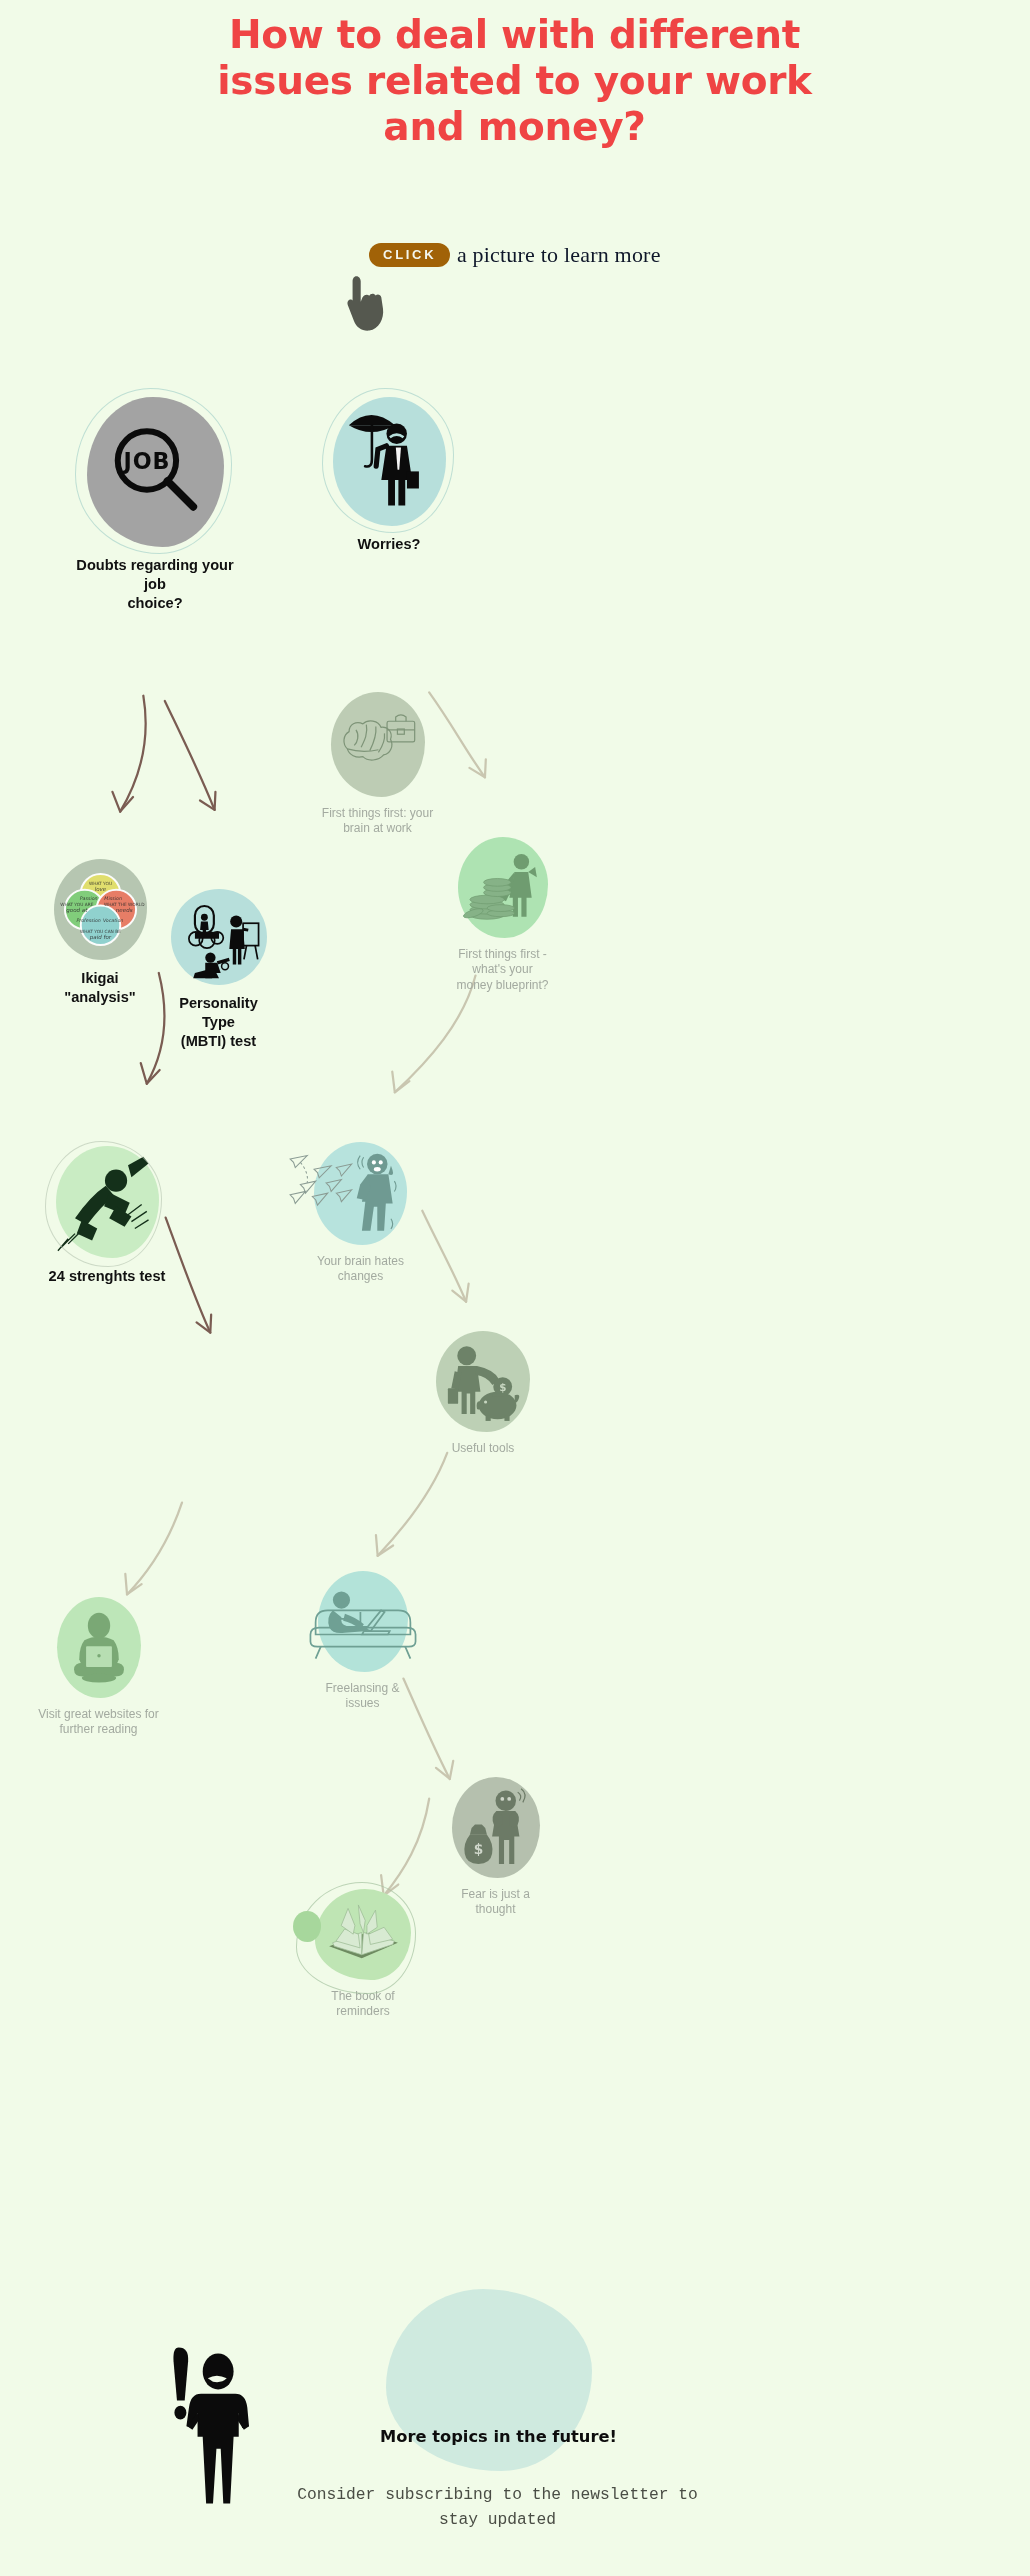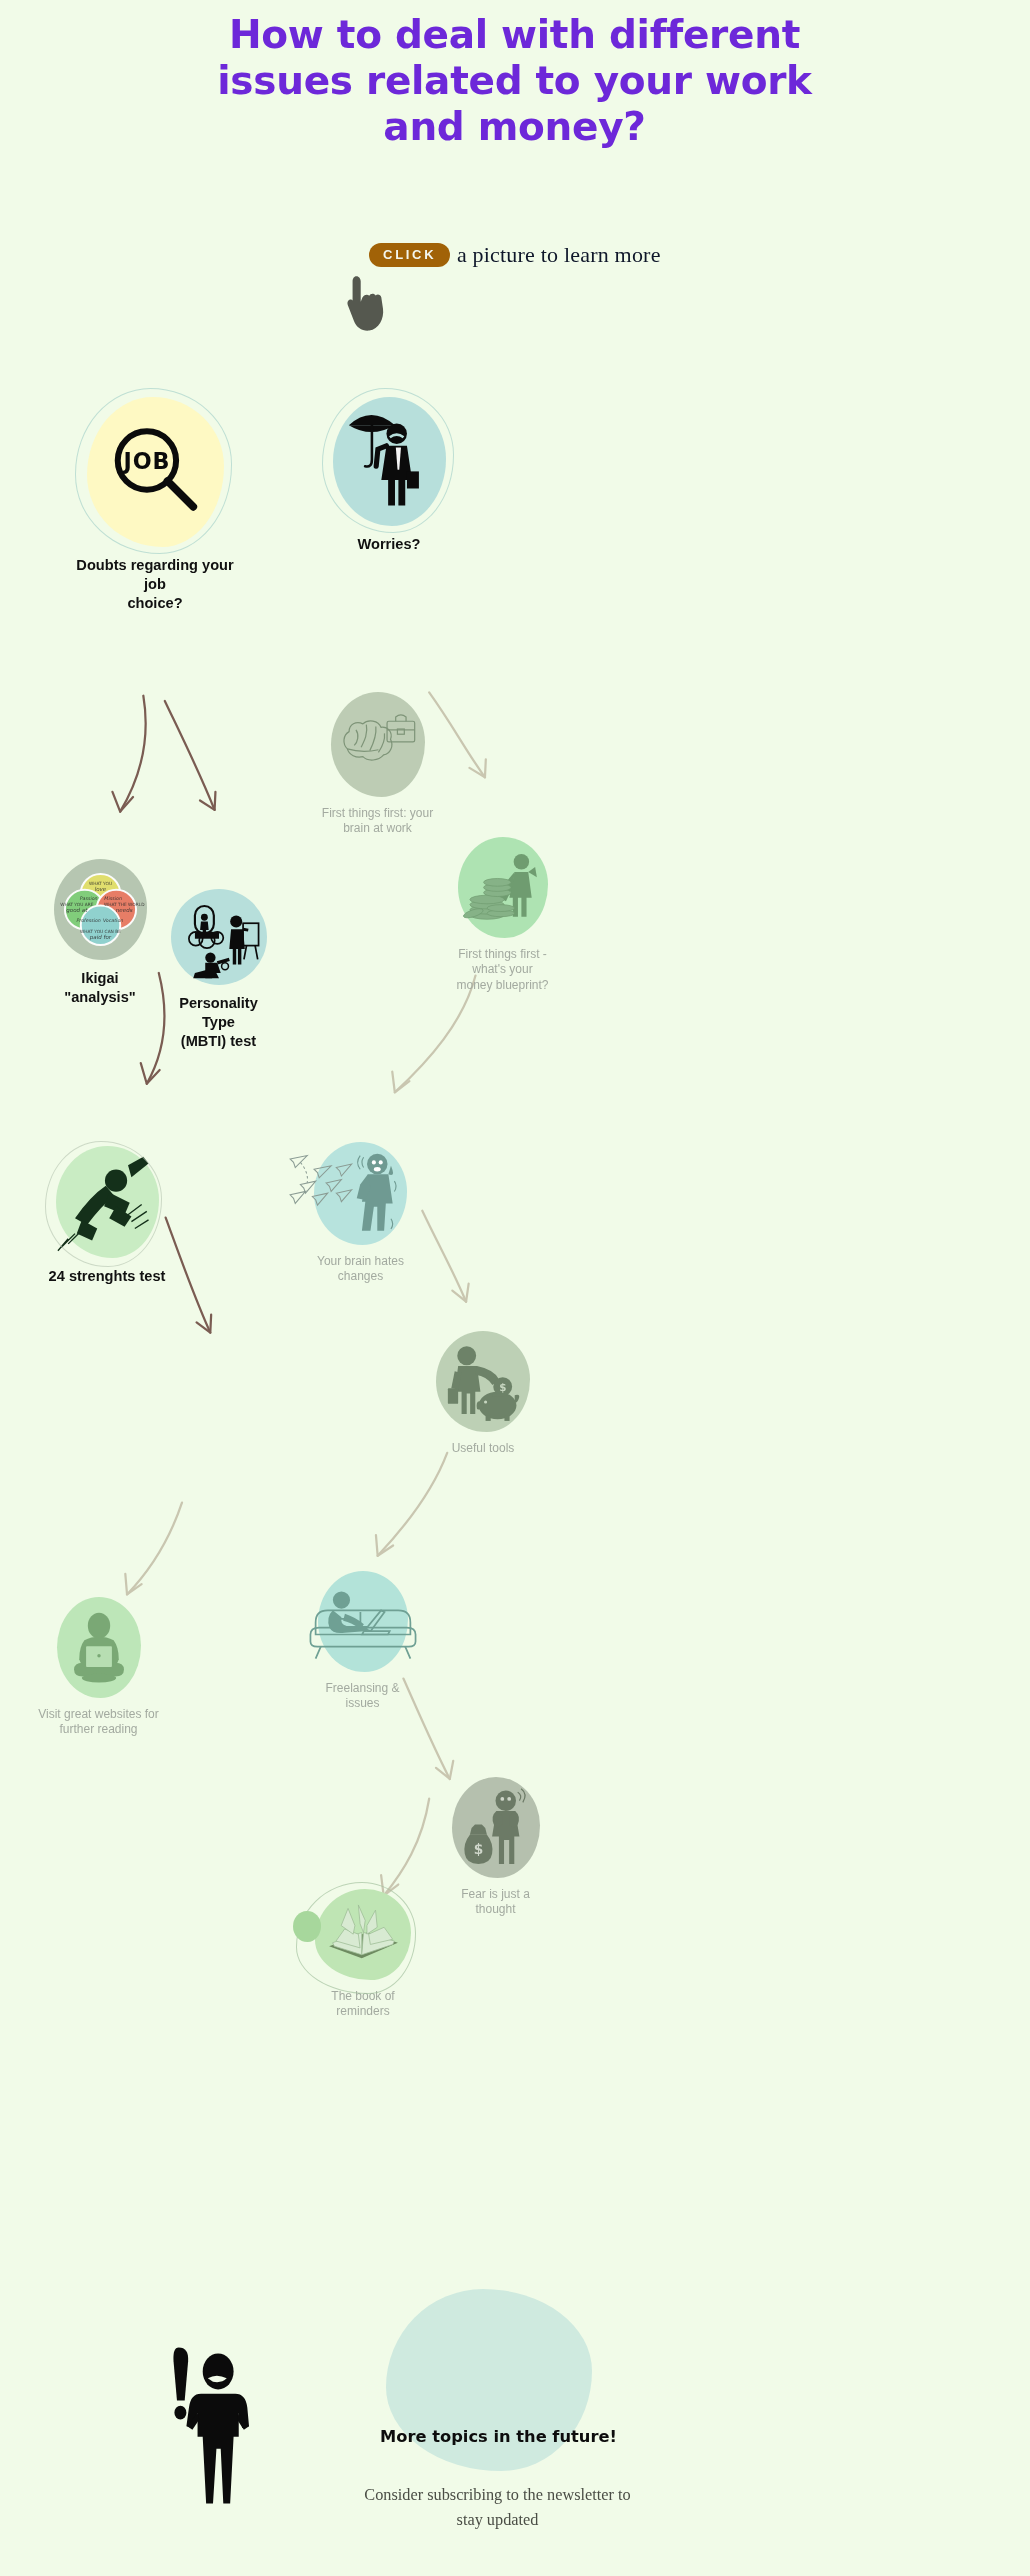--- a/index.html
+++ b/index.html
@@ -24,21 +24,21 @@
     position: absolute;
     left: 94px;
     top: 12px;
     width: 841px;
     text-align: center;
     font-family: "DejaVu Sans", sans-serif;
     font-weight: 700;
     font-size: 39px;
     line-height: 1.18;
     letter-spacing: -0.3px;
-    color: #6d28d9;
+    color: #ef4444;
   }
 
   .click-row {
     position: absolute;
     left: 0;
     top: 242px;
     width: 1030px;
     display: flex;
     justify-content: center;
     align-items: center;
@@ -136,21 +136,21 @@
   .footer-sub {
     position: absolute;
     left: 283px;
     top: 2482px;
     width: 429px;
     text-align: center;
     font-size: 16.3px;
     line-height: 1.55;
     color: #4a4d45;
     font-weight: 300;
-    font-family: Liberation Serif, serif;
+    font-family: Liberation Mono, monospace;
   }
   .footer-figure {
     position: absolute;
     left: 163px;
     top: 2344px;
     width: 112px;
     height: 163px;
   }
 
   svg { display: block; overflow: visible; }
@@ -223,21 +223,21 @@
       <path d="M500 2095 C492 2145 470 2180 447 2208"></path>
       <path d="M447 2208 L444 2184 M447 2208 L464 2195"></path>
 
       <path d="M212 1750 C196 1798 172 1832 148 1857"></path>
       <path d="M148 1857 L146 1833 M148 1857 L165 1845"></path>
     </g>
   </svg>
 
   <div class="node" style="left:69px; top:397px; width:172px;">
     <div class="blob-wrap">
-      <div class="blob" style="width:137px;height:150px;background:#fef9c3;border-radius:48% 52% 45% 55% / 52% 46% 54% 48%;text-align:center;">
+      <div class="blob" style="width:137px;height:150px;background:#a3a3a3;border-radius:48% 52% 45% 55% / 52% 46% 54% 48%;text-align:center;">
         <div class="ring" style="left:-12px;top:-8.6px;right:-8.6px;bottom:-6.9px;"></div>
         <svg width="103" height="103" viewBox="0 0 120 120">
           <circle cx="50" cy="46" r="34" fill="none" stroke="#0b0b0b" stroke-width="7"></circle>
           <line x1="74" y1="70" x2="104" y2="100" stroke="#0b0b0b" stroke-width="9" stroke-linecap="round"></line>
           <text x="50" y="56" text-anchor="middle" font-family="DejaVu Sans, sans-serif" font-weight="700" font-size="26" fill="#0b0b0b" letter-spacing="1">JOB</text>
         </svg>
       </div>
     </div>
     <div class="node-label label-dark">
       <div>Doubts regarding your job</div>

